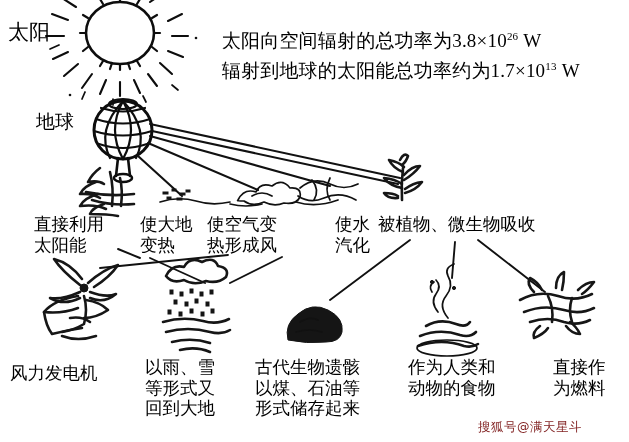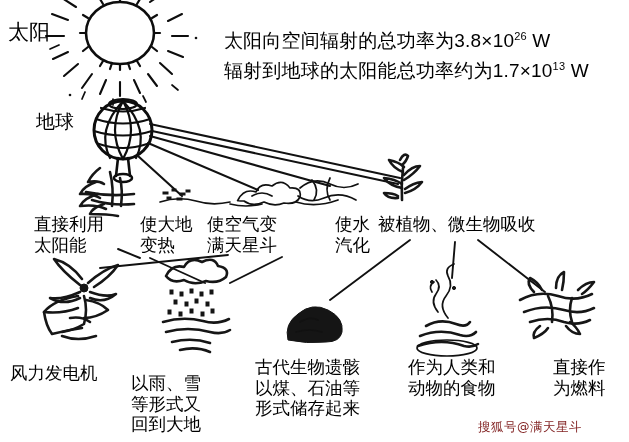--- a/index.html
+++ b/index.html
@@ -13,21 +13,21 @@
     background:#ffffff;
     overflow:hidden;
   }
   .lbl{position:absolute;white-space:pre;line-height:1.18;}
   .cn{font-family:"DejaVu Sans","Liberation Sans",sans-serif;}
 
   
   .headline{
     font-size:19px;
     letter-spacing:.2px;
-    font-family:Liberation Sans, sans-serif;
+    font-family:Liberation Serif, serif;
   }
   .headline sup{font-size:11px;vertical-align:super;}
 
   .sunword{font-size:21px;}
   .earthword{font-size:19px;}
 
   .midlbl{font-size:17.5px;}
   .botlbl{font-size:17.5px;}
 
   svg.art{position:absolute;left:0;top:0;width:629px;height:442px;overflow:visible;}
@@ -288,30 +288,30 @@
     <span>辐射到地球的太阳能总功率约为1.7</span><span>×</span><span>10</span><sup>13</sup>&nbsp;<span>W</span>
   </div>
 
   <div class="lbl cn midlbl" style="left:140px; top:214px;">使大地
 变热</div>
 
   <div class="lbl cn midlbl" style="left:34px;  top:214px;">直接利用
 太阳能</div>
 
   <div class="lbl cn midlbl" style="left:207px; top:214px;">使空气变
-满天星斗</div>
+热形成风</div>
 
   <div class="lbl cn midlbl" style="left:317px; top:214px;margin-left:18px;">使水
 汽化</div>
 
   <div class="lbl cn midlbl" style="left:378px; top:214px;">被植物、微生物吸收</div>
 
   <div class="lbl cn botlbl" style="left:10px;  top:363px;">风力发电机</div>
 
-  <div class="lbl cn botlbl" style="left:131px; top:357px;margin-top:16px;">以雨、雪
+  <div class="lbl cn botlbl" style="left:145px; top:357px;">以雨、雪
 等形式又
 回到大地</div>
 
   <div class="lbl cn botlbl" style="left:255px; top:357px;">古代生物遗骸
 以煤、石油等
 形式储存起来</div>
 
   <div class="lbl cn botlbl" style="left:408px; top:357px;">作为人类和
 动物的食物</div>
 

